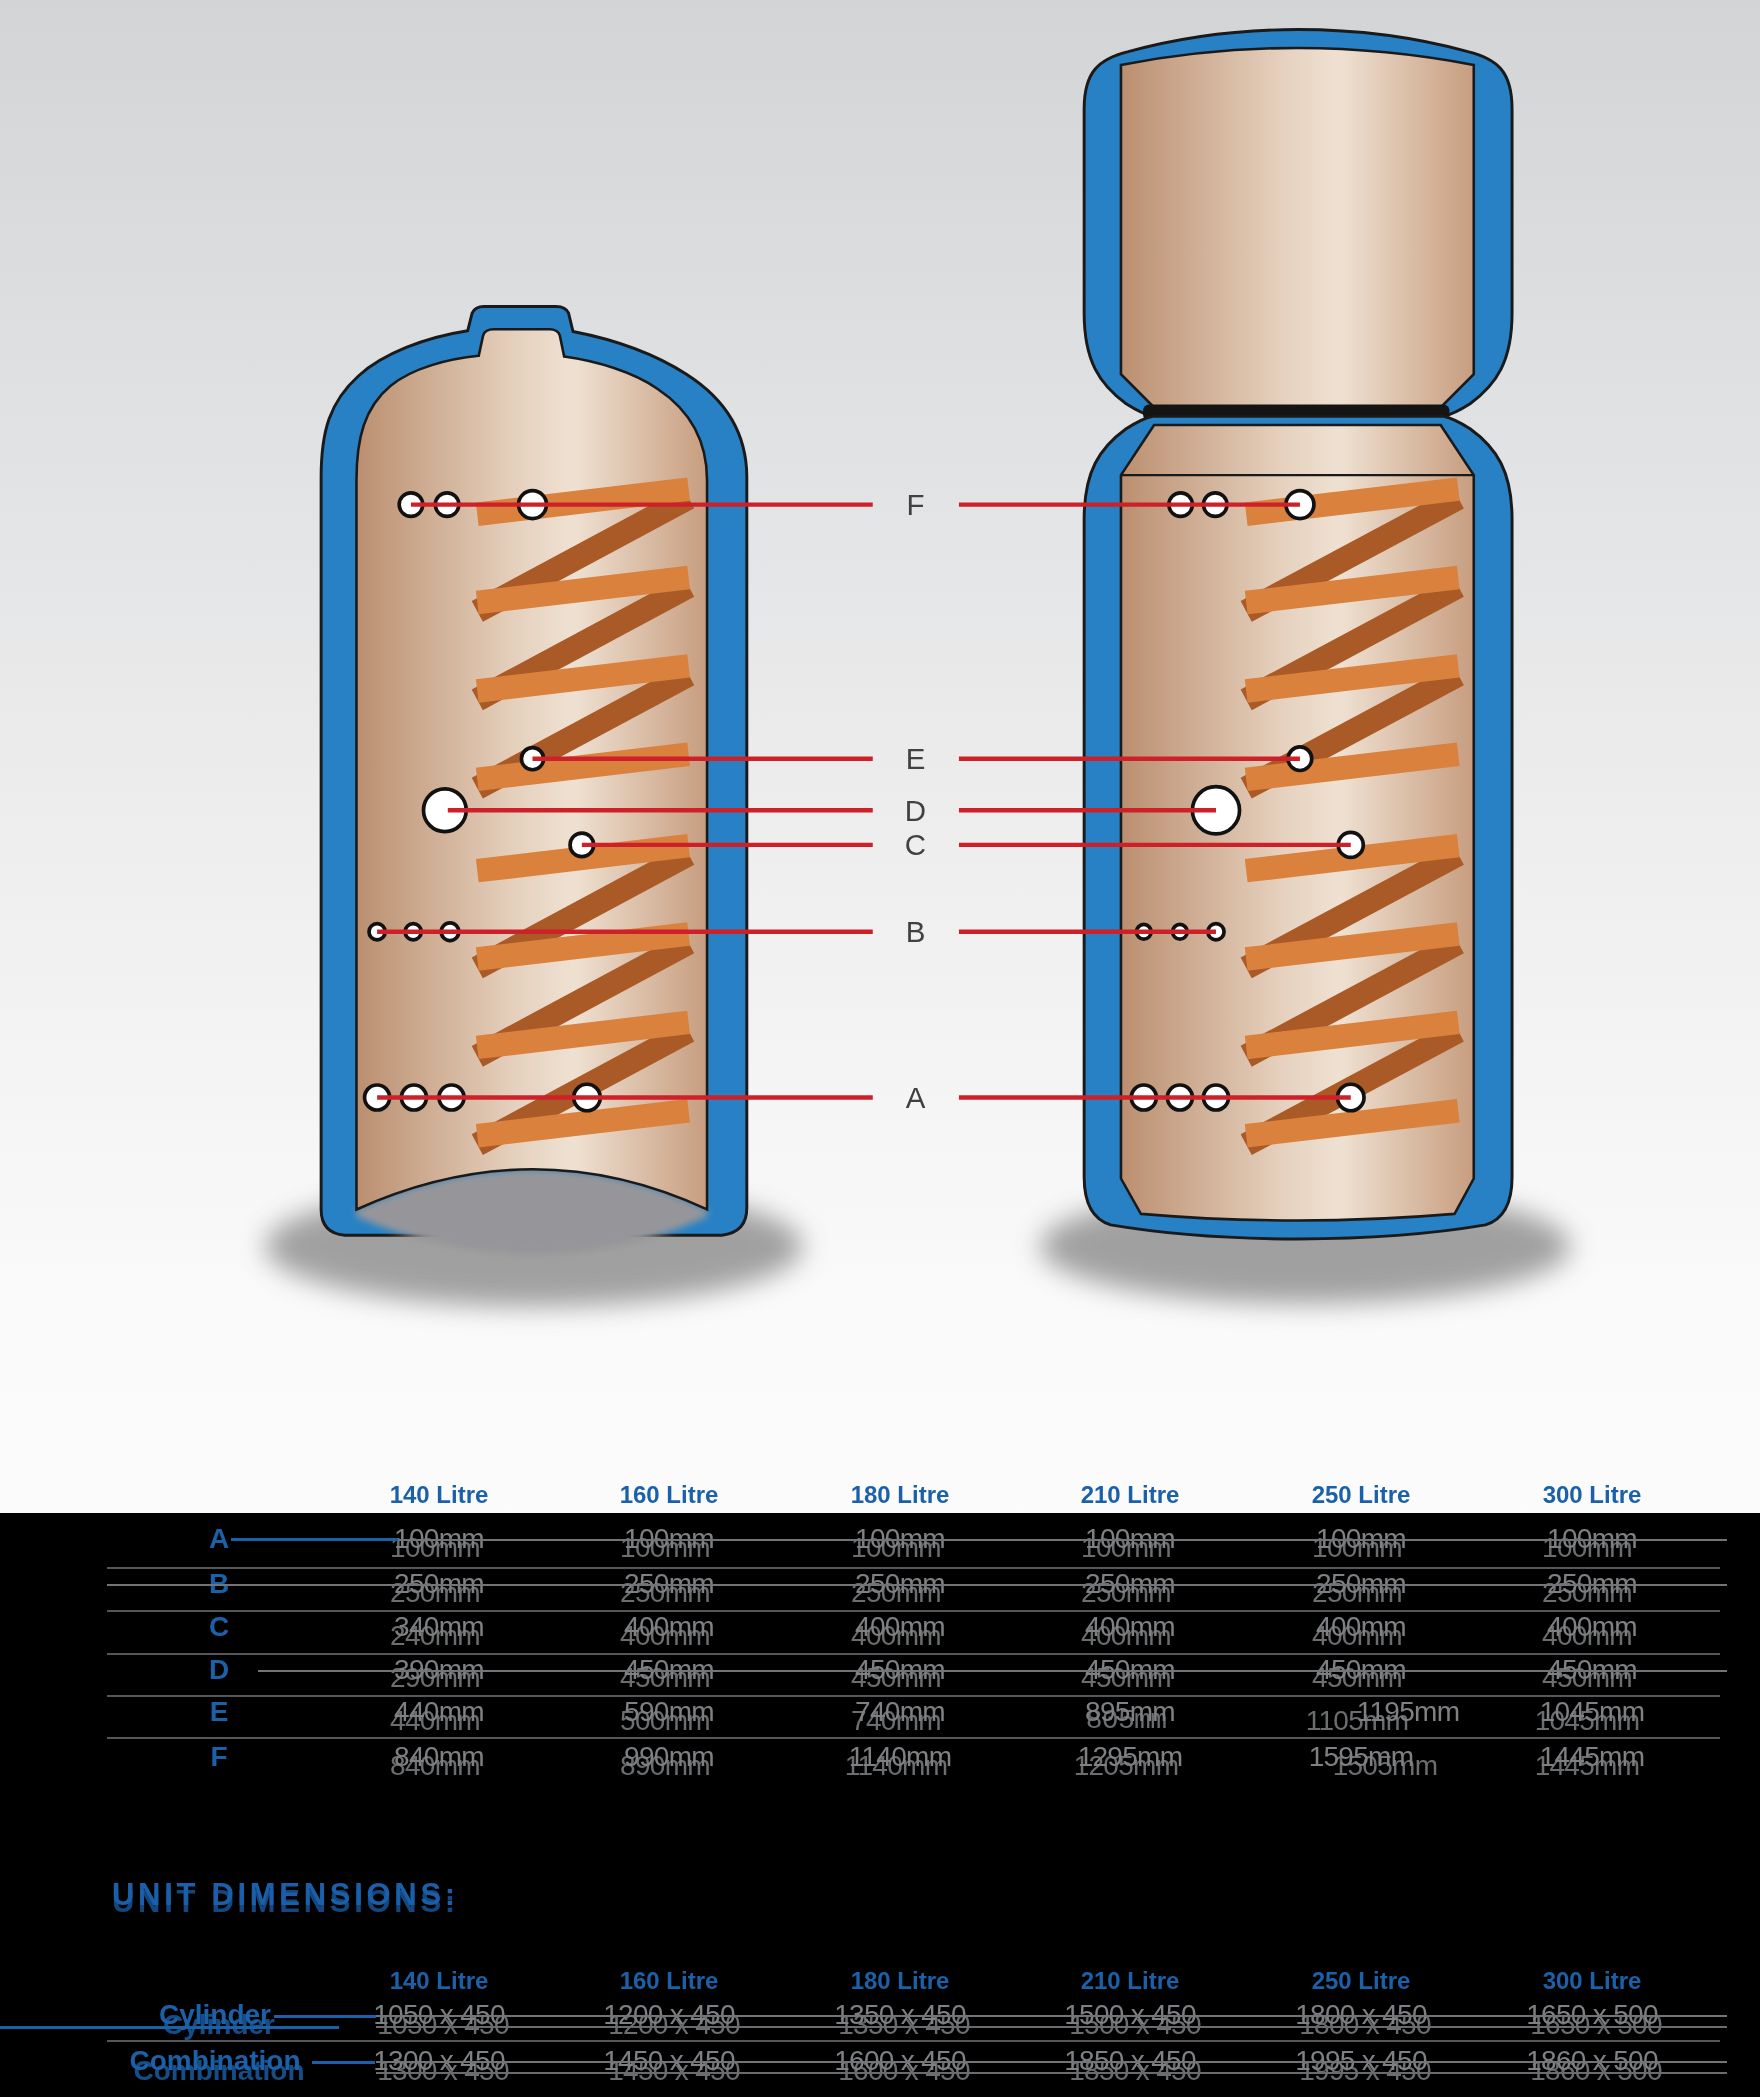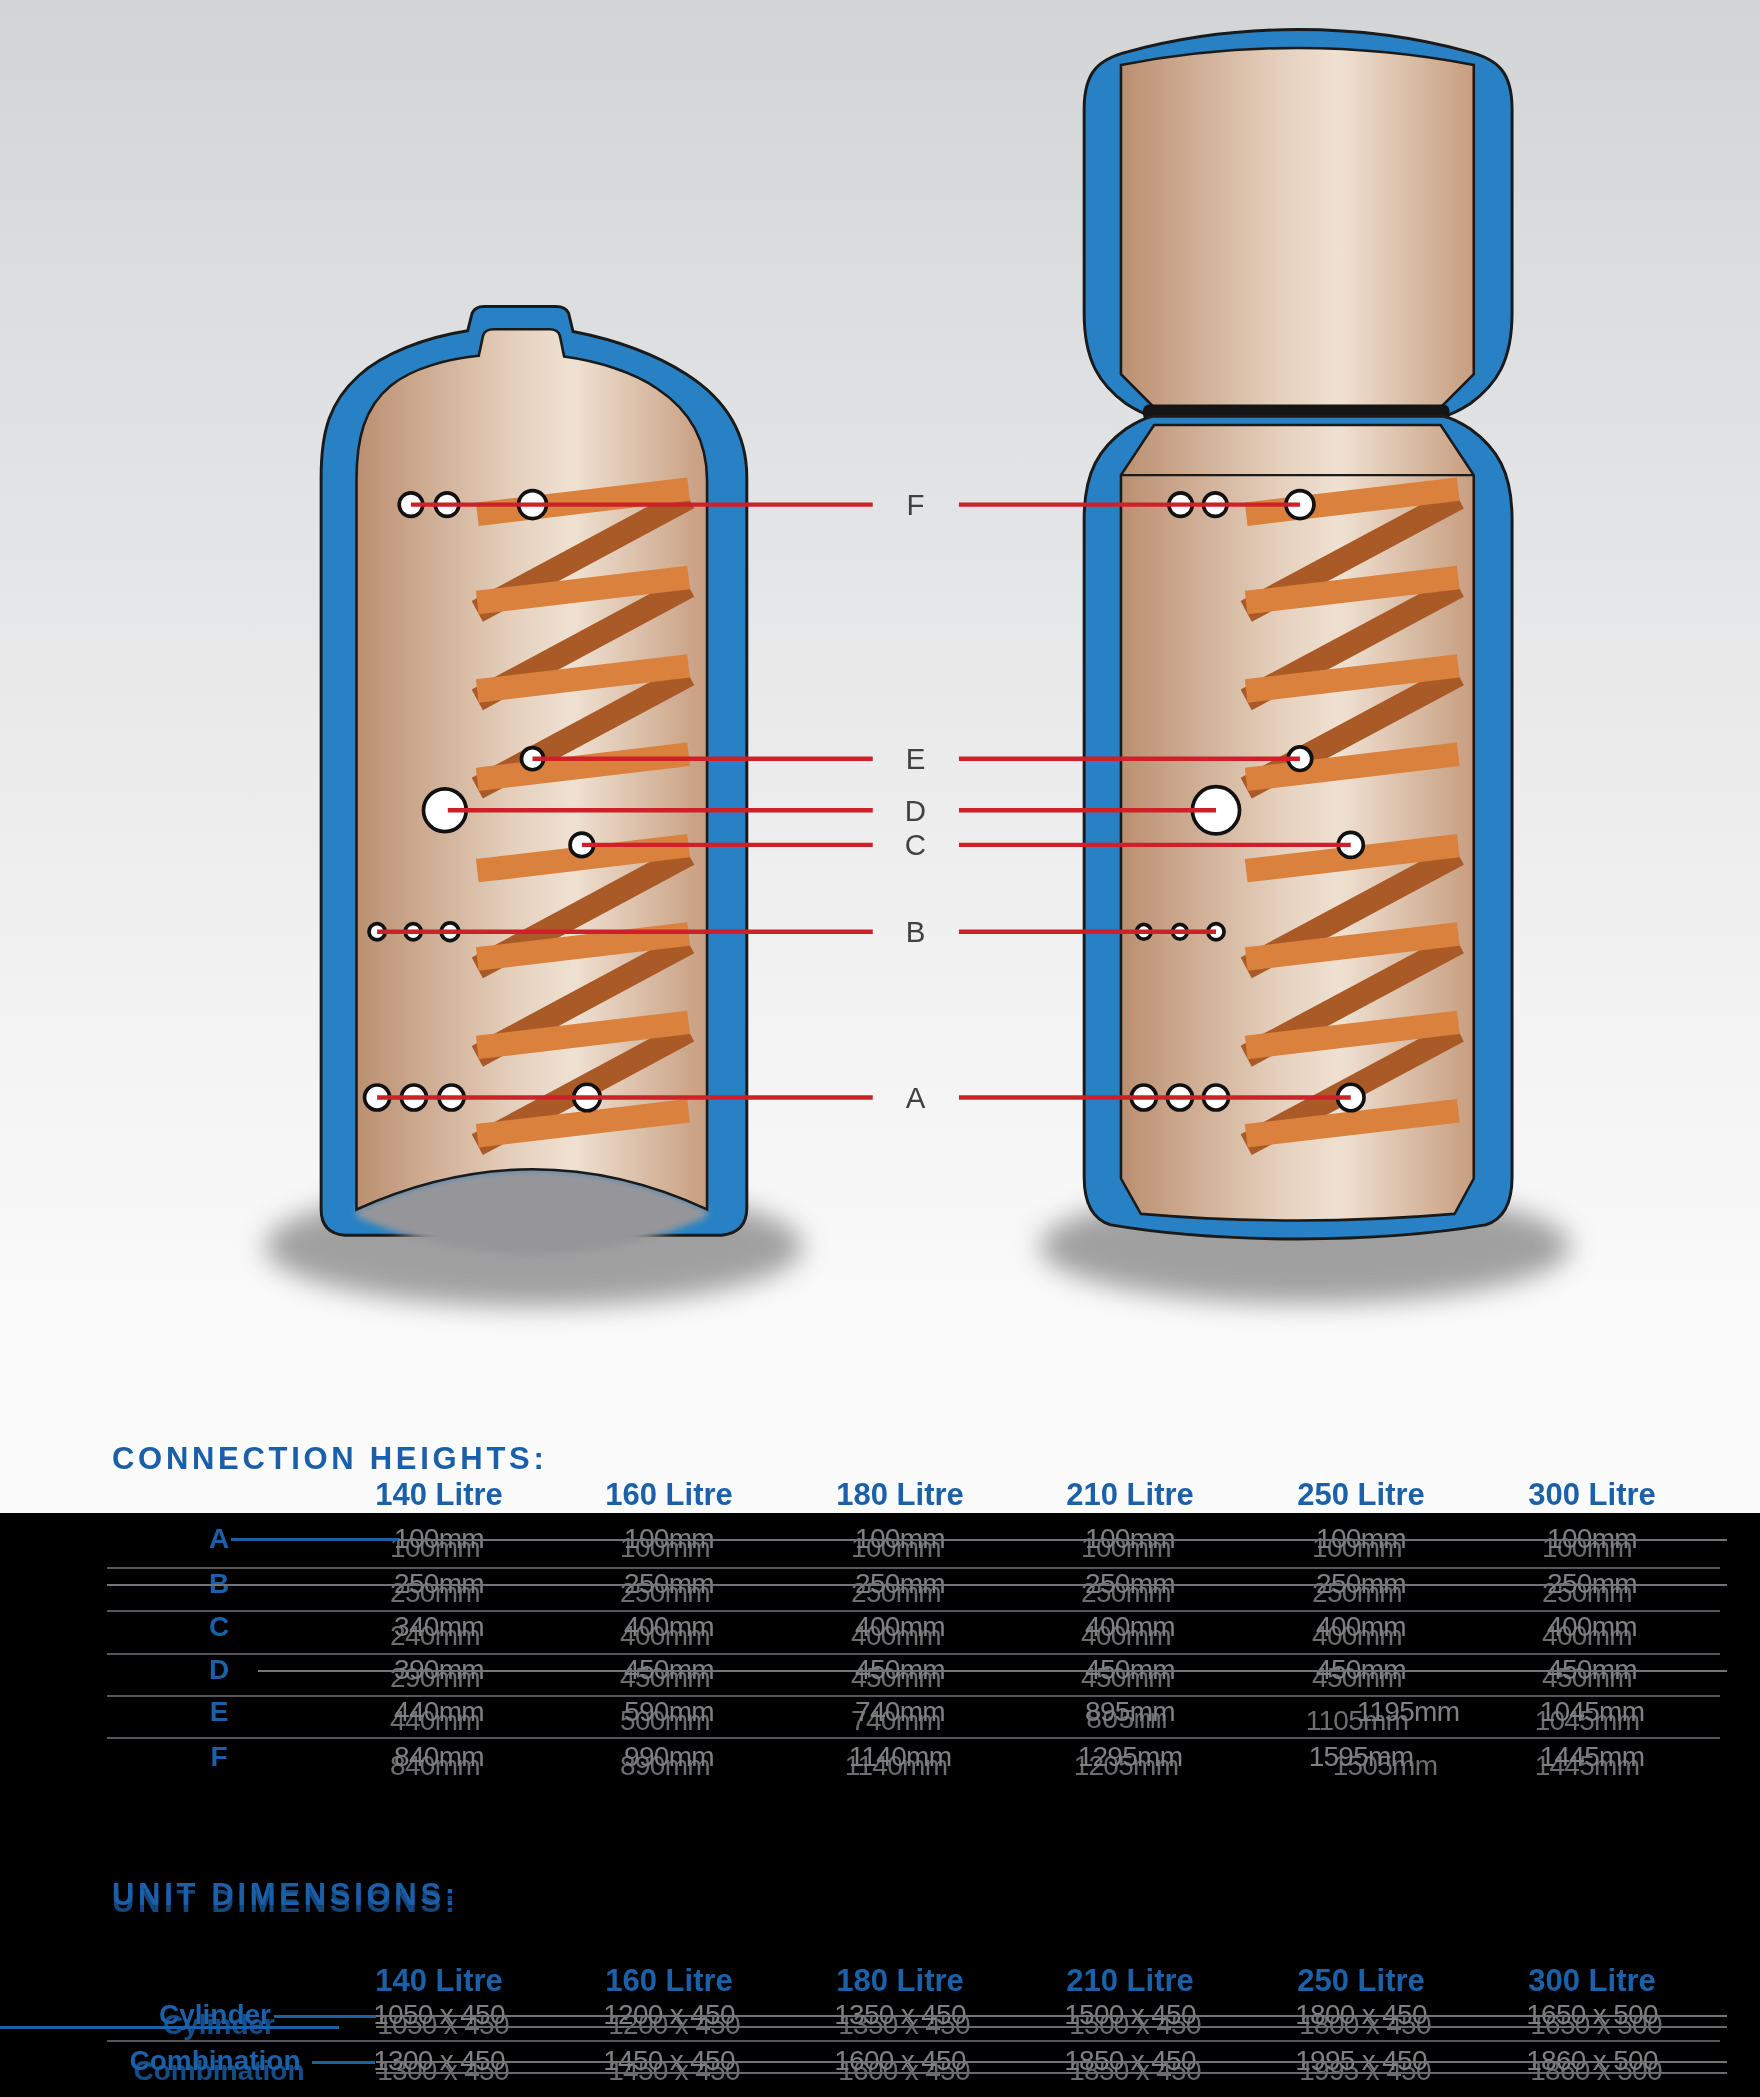--- a/index.html
+++ b/index.html
@@ -3,21 +3,21 @@
 <meta charset="utf-8">
 <style>
   html,body{margin:0;padding:0;background:#ffffff;}
   #stage{position:relative;width:1761px;height:2097px;overflow:hidden;
          background:linear-gradient(180deg,#d3d4d6 0%,#dfe0e2 18%,#efefef 42%,#fafafa 62%,#ffffff 100%);
          font-family:"Liberation Sans",sans-serif;}
   #diagram-svg{position:absolute;left:0;top:0;}
   .panel{position:absolute;left:0;top:1513px;width:1761px;height:585px;background:#000;}
   .title{position:absolute;font-weight:bold;font-size:31px;letter-spacing:3.7px;color:#1a5fa9;white-space:nowrap;}
   .title.ghost{opacity:.75;}
-  .colheader{position:absolute;transform:translate(-50%,-50%);font-weight:bold;font-size:31px;color:#1b61a9;white-space:nowrap;}
+  .colheader{position:absolute;transform:translate(-50%,-50%);font-weight:bold;font-size:24px;color:#1b61a9;white-space:nowrap;}
   .rowlabel{position:absolute;transform:translate(-50%,-50%);font-weight:bold;font-size:28px;color:#1b61a9;white-space:nowrap;}
   .rowlabel.ghost{opacity:.8;}
   .cell{position:absolute;transform:translate(-50%,-50%);font-size:28px;color:#7f8083;letter-spacing:-0.7px;white-space:nowrap;}
   .cell.ghost{opacity:.85;}
   .hline{position:absolute;height:1.5px;}
 </style>
 </head>
 <body>
 
 <div id="stage">
@@ -148,21 +148,20 @@
       <text x="1243" y="1044">E</text>
       <text x="1243" y="1114">D</text>
       <text x="1243" y="1161">C</text>
       <text x="1243" y="1279">B</text>
       <text x="1243" y="1504">A</text>
     </g>
   </svg>
 
   <div class="panel"></div>
 
-  <div class="title" style="left:112px;top:1441px;">CONNECTION HEIGHTS:</div>
 
   <div class="title" style="left:112px;top:1877px;">UNIT DIMENSIONS:</div>
   <div class="title ghost" style="left:112px;top:1884px;">UNIT DIMENSIONS:</div>
 
   <div id="tables">
       <div class="colheader" style="left: 439px; top: 1495px;">140 Litre</div>
       <div class="colheader" style="left: 439px; top: 1981px;">140 Litre</div>
       <div class="colheader" style="left: 669px; top: 1495px;">160 Litre</div>
       <div class="colheader" style="left: 669px; top: 1981px;">160 Litre</div>
       <div class="colheader" style="left: 900px; top: 1495px;">180 Litre</div>

